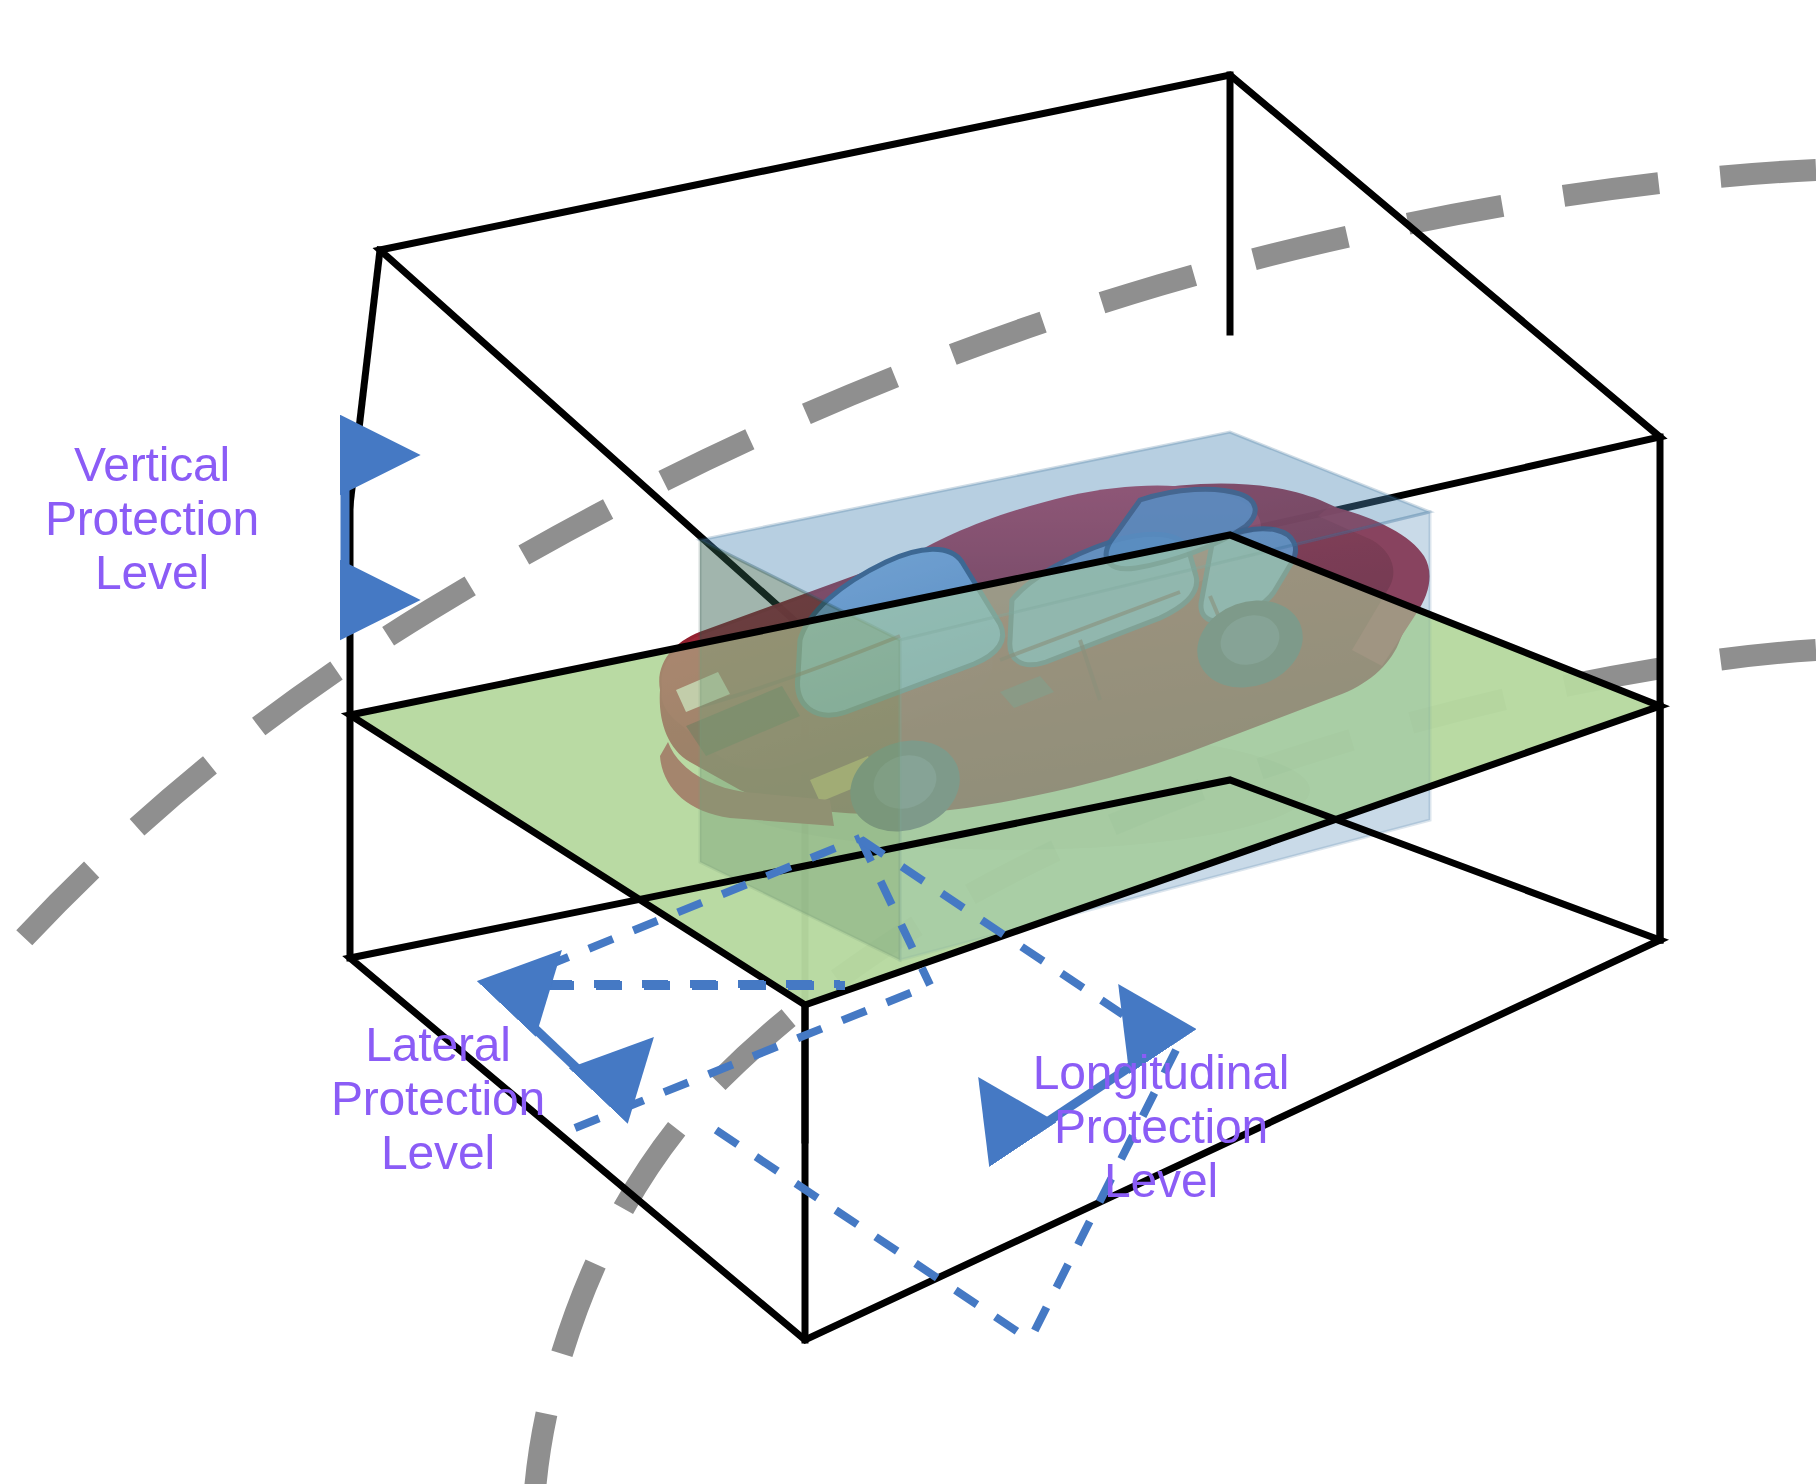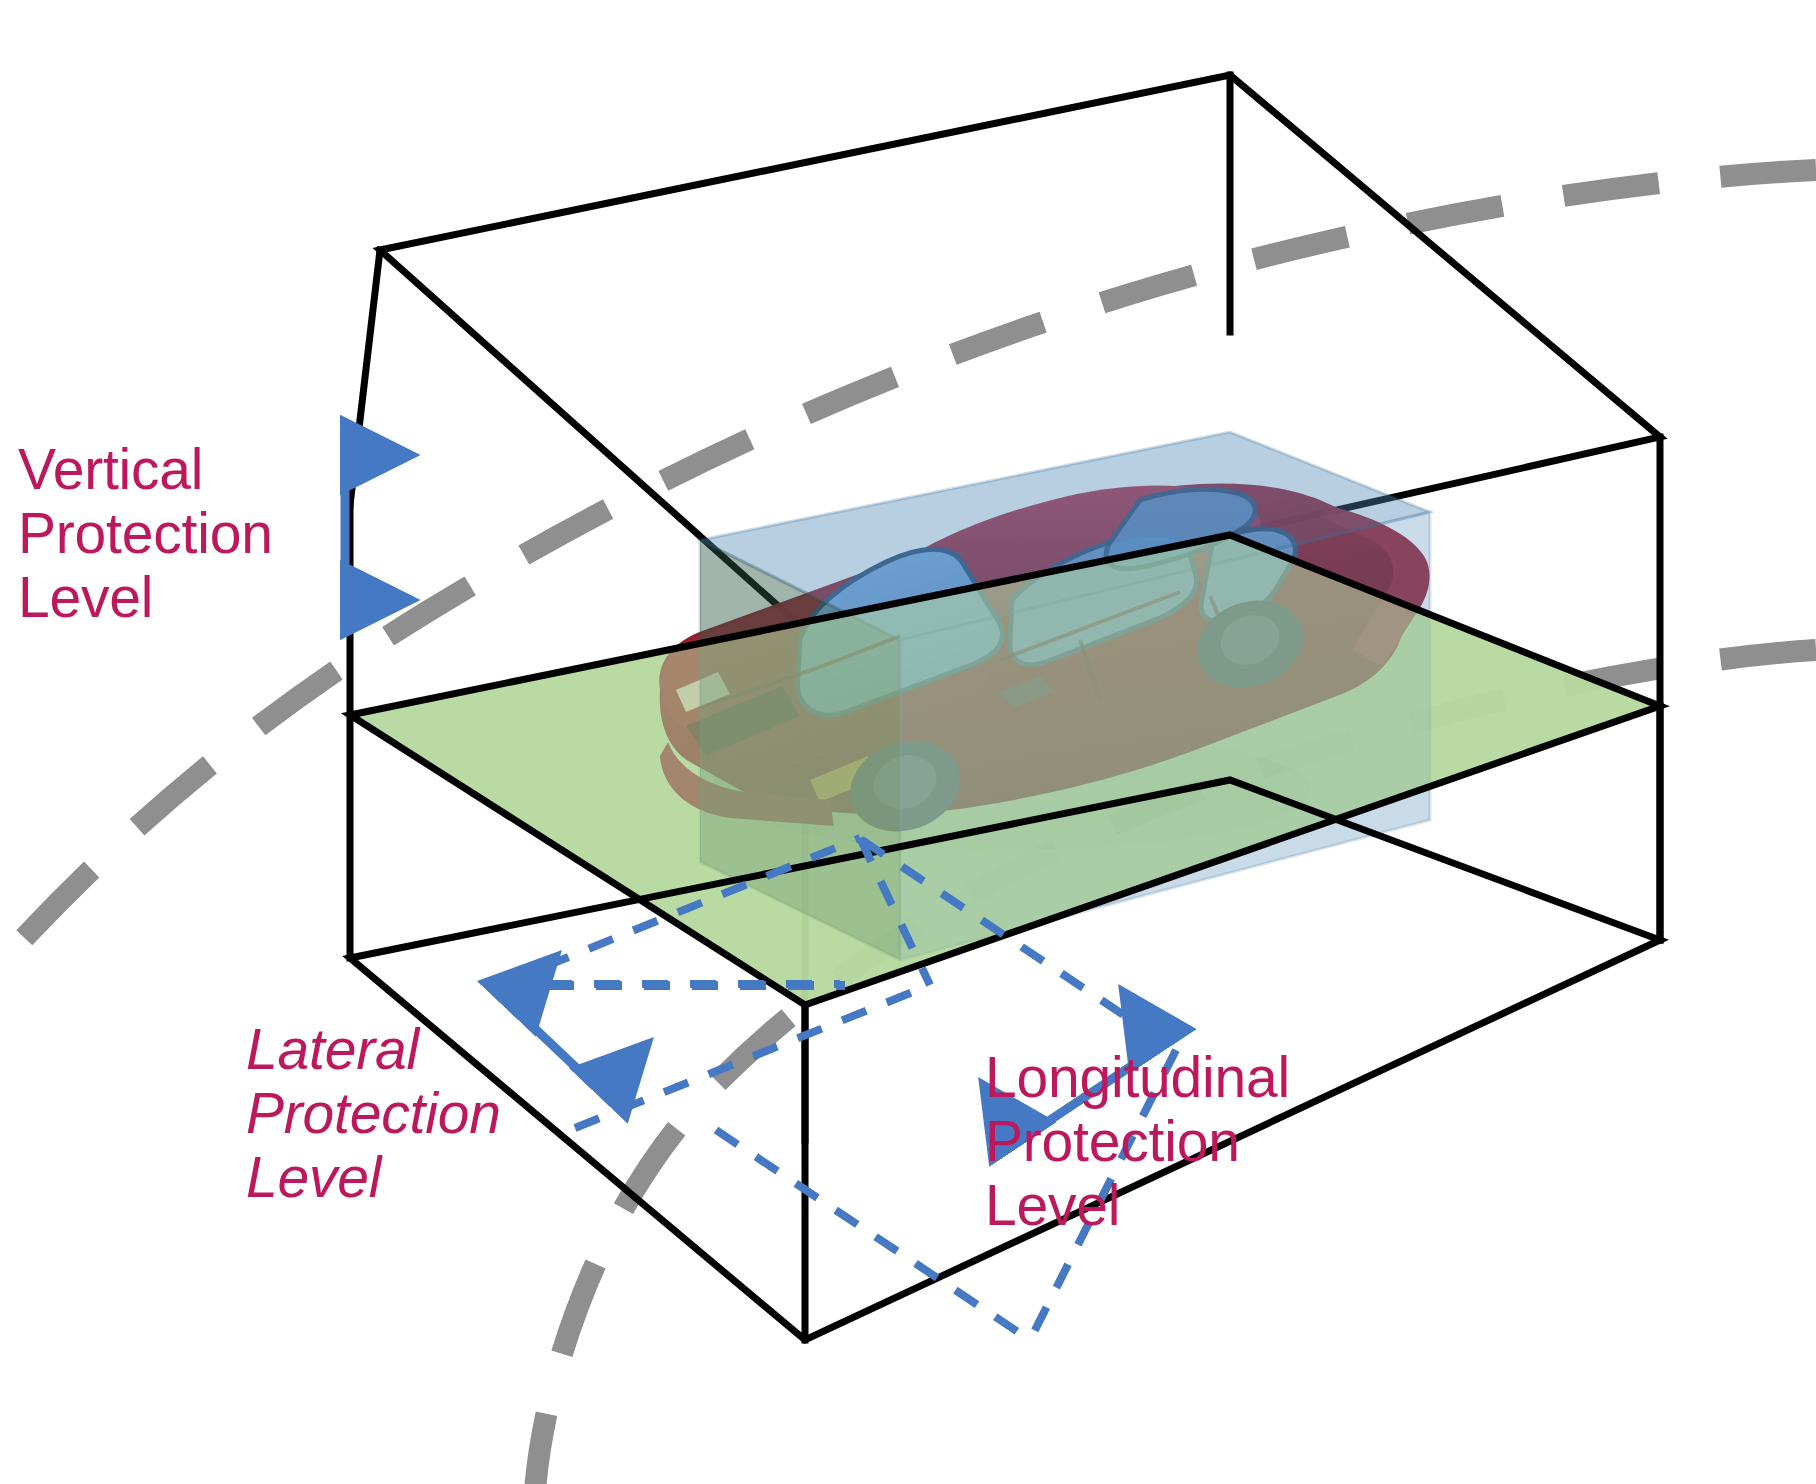--- a/index.html
+++ b/index.html
@@ -21,38 +21,37 @@
     height: 1484px;
   }
   svg.layer {
     position: absolute;
     left: 0; top: 0;
     width: 1816px;
     height: 1484px;
   }
   .label {
     position: absolute;
-    color: #be185d;
+    color: #8b5cf6;
     font-family: "Liberation Sans", sans-serif;
-    font-size: 57px;
+    font-size: 48px;
     line-height: 1.12;
-    text-align: left;
+    text-align: center;
     white-space: pre-line;
     letter-spacing: -0.2px;
   }
   #label-vertical {
     left: 18px;
     top: 438px;
     width: 268px;
   }
   #label-lateral {
-    left: 246px;
+    left: 272px;
     top: 1018px;
     width: 332px;
-    font-style: italic;
   }
   #label-longitudinal {
     left: 985px;
     top: 1046px;
     width: 352px;
   }
 </style>
 </head>
 <body>
 

